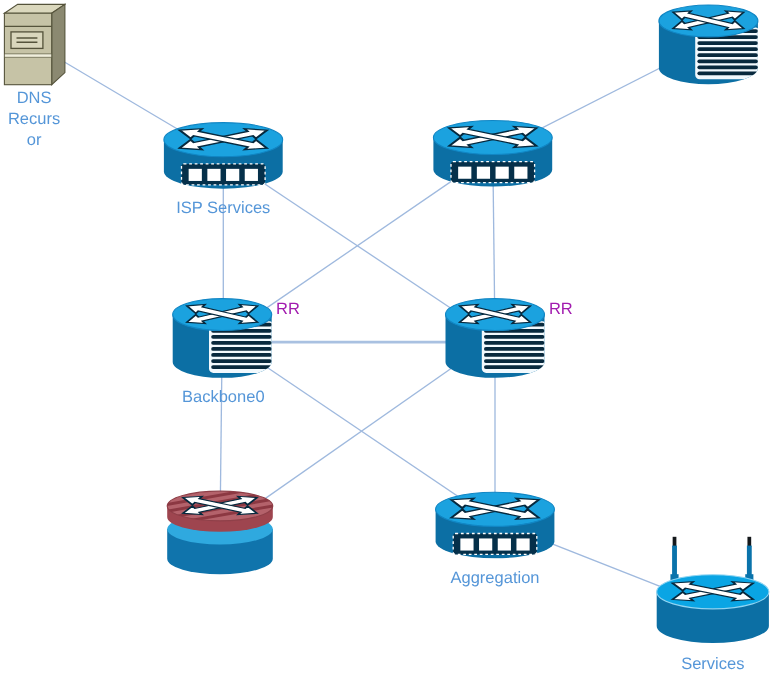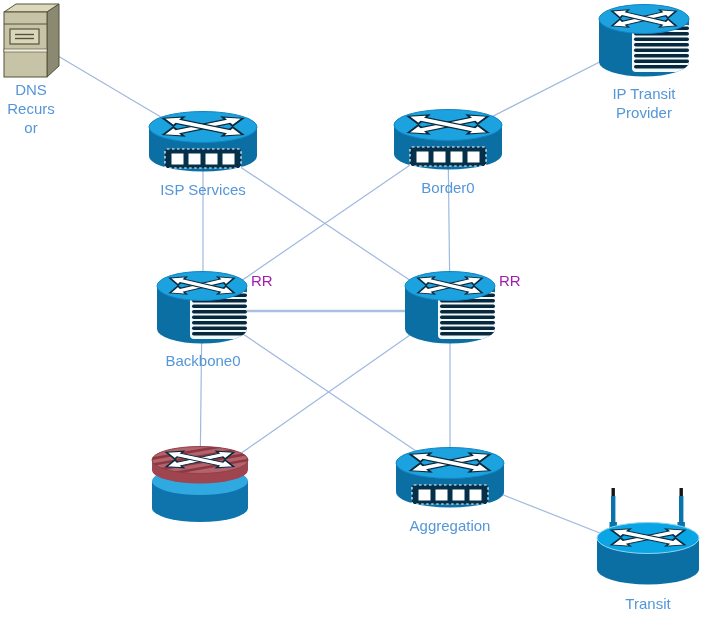--- a/index.html
+++ b/index.html
@@ -130,36 +130,33 @@
   </div>
   <div class="label" style="left:0px; top:80px; width:62px;">DNS
 Recurs
 or</div>
 
   <div class="node" style="left:597px; top:2px;">
     <svg width="94" height="78" viewBox="0 0 94 78">
         <use href="#sym-stack"></use>
       </svg>
   </div>
-  <div class="label" style="left:593px; top:84px; width:102px;">IP Transit
-Provider</div>
 
   <div class="node" style="left:148px; top:110px;">
     <svg width="110" height="62" viewBox="0 0 110 62">
         <use href="#sym-ports"></use>
       </svg>
   </div>
   <div class="label" style="left:146px; top:180px; width:114px;">ISP Services</div>
 
   <div class="node" style="left:393px; top:108px;">
     <svg width="110" height="62" viewBox="0 0 110 62">
         <use href="#sym-ports"></use>
       </svg>
   </div>
-  <div class="label" style="left:391px; top:178px; width:114px;">Border0</div>
 
   <div class="node" style="left:155px; top:269px;">
     <svg width="94" height="78" viewBox="0 0 94 78">
         <use href="#sym-stack"></use>
       </svg>
   </div>
   <div class="tag" style="left:251px; top:272px; width:30px;">RR</div>
   <div class="label" style="left:148px; top:351px; width:110px;">Backbone0</div>
 
   <div class="node" style="left:403px; top:269px;">
@@ -180,15 +177,15 @@
         <use href="#sym-ports"></use>
       </svg>
   </div>
   <div class="label" style="left:393px; top:516px; width:114px;">Aggregation</div>
 
   <div class="node" style="left:595px; top:486px;">
     <svg width="106" height="100" viewBox="0 0 106 100">
         <use href="#sym-wifi"></use>
       </svg>
   </div>
-  <div class="label" style="left:592px; top:594px; width:112px;">Transit</div>
+  <div class="label" style="left:592px; top:594px; width:112px;">Services</div>
 
 </div>
 
 </body></html>

